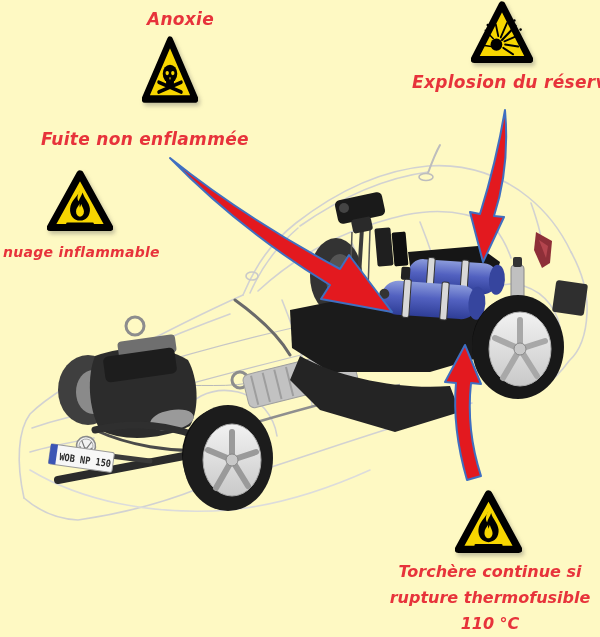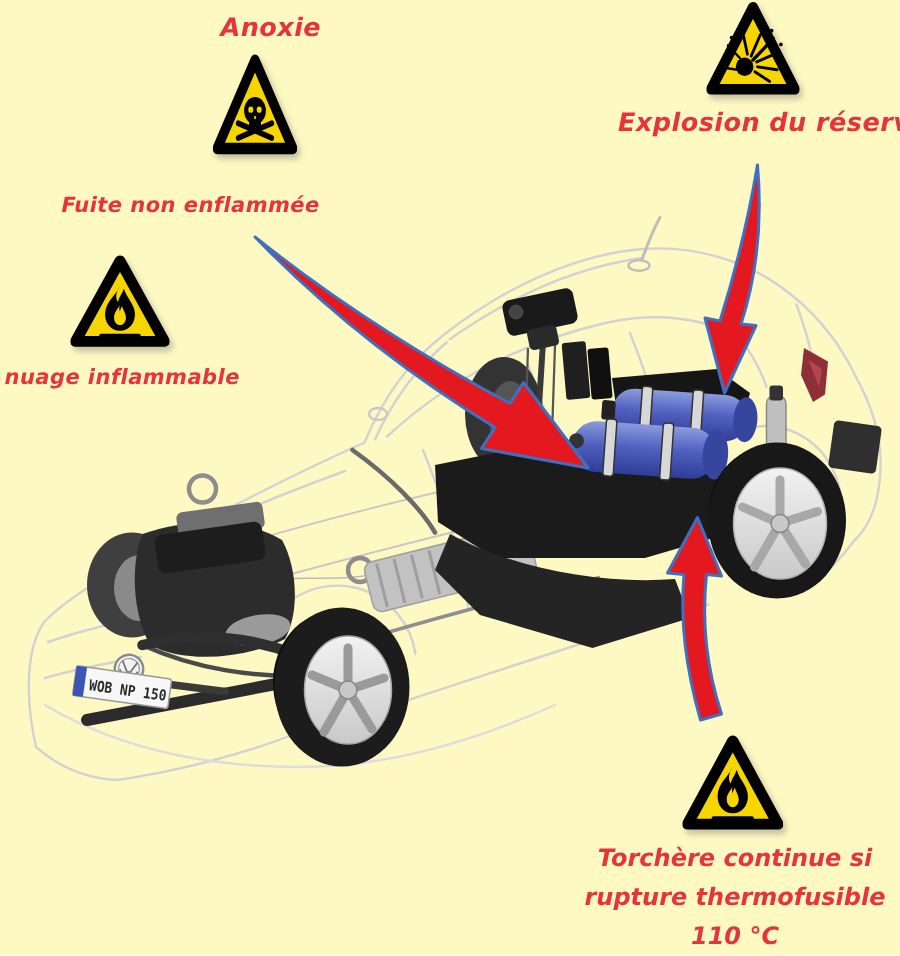--- a/index.html
+++ b/index.html
@@ -236,21 +236,21 @@
     </g>
   </svg>
 
   <svg class="sign" style="left:455px;top:490px" width="67" height="66" viewBox="0 0 100 100" preserveAspectRatio="none">
     <path d="M50 6 L95 90 L5 90 Z" fill="#f7d600" stroke="#000" stroke-width="11" stroke-linejoin="round"></path>
     <use href="#flame-glyph"></use>
   </svg>
 
   <div class="label" style="left:147px;top:9px;font-size:17px">Anoxie</div>
 
-  <div class="label" style="left:41px;top:129px;font-size:14px">Fuite non enflammée</div>
+  <div class="label" style="left:41px;top:129px;font-size:17px">Fuite non enflammée</div>
 
   <div class="label" style="left:3px;top:244px;font-size:14px">nuage inflammable</div>
 
   <div class="label" style="left:412px;top:72px;font-size:17px">Explosion du réservoir</div>
 
   <div class="torchere-block">
     <div>Torchère continue si</div>
     <div>rupture thermofusible</div>
     <div>110 °C</div>
   </div>

